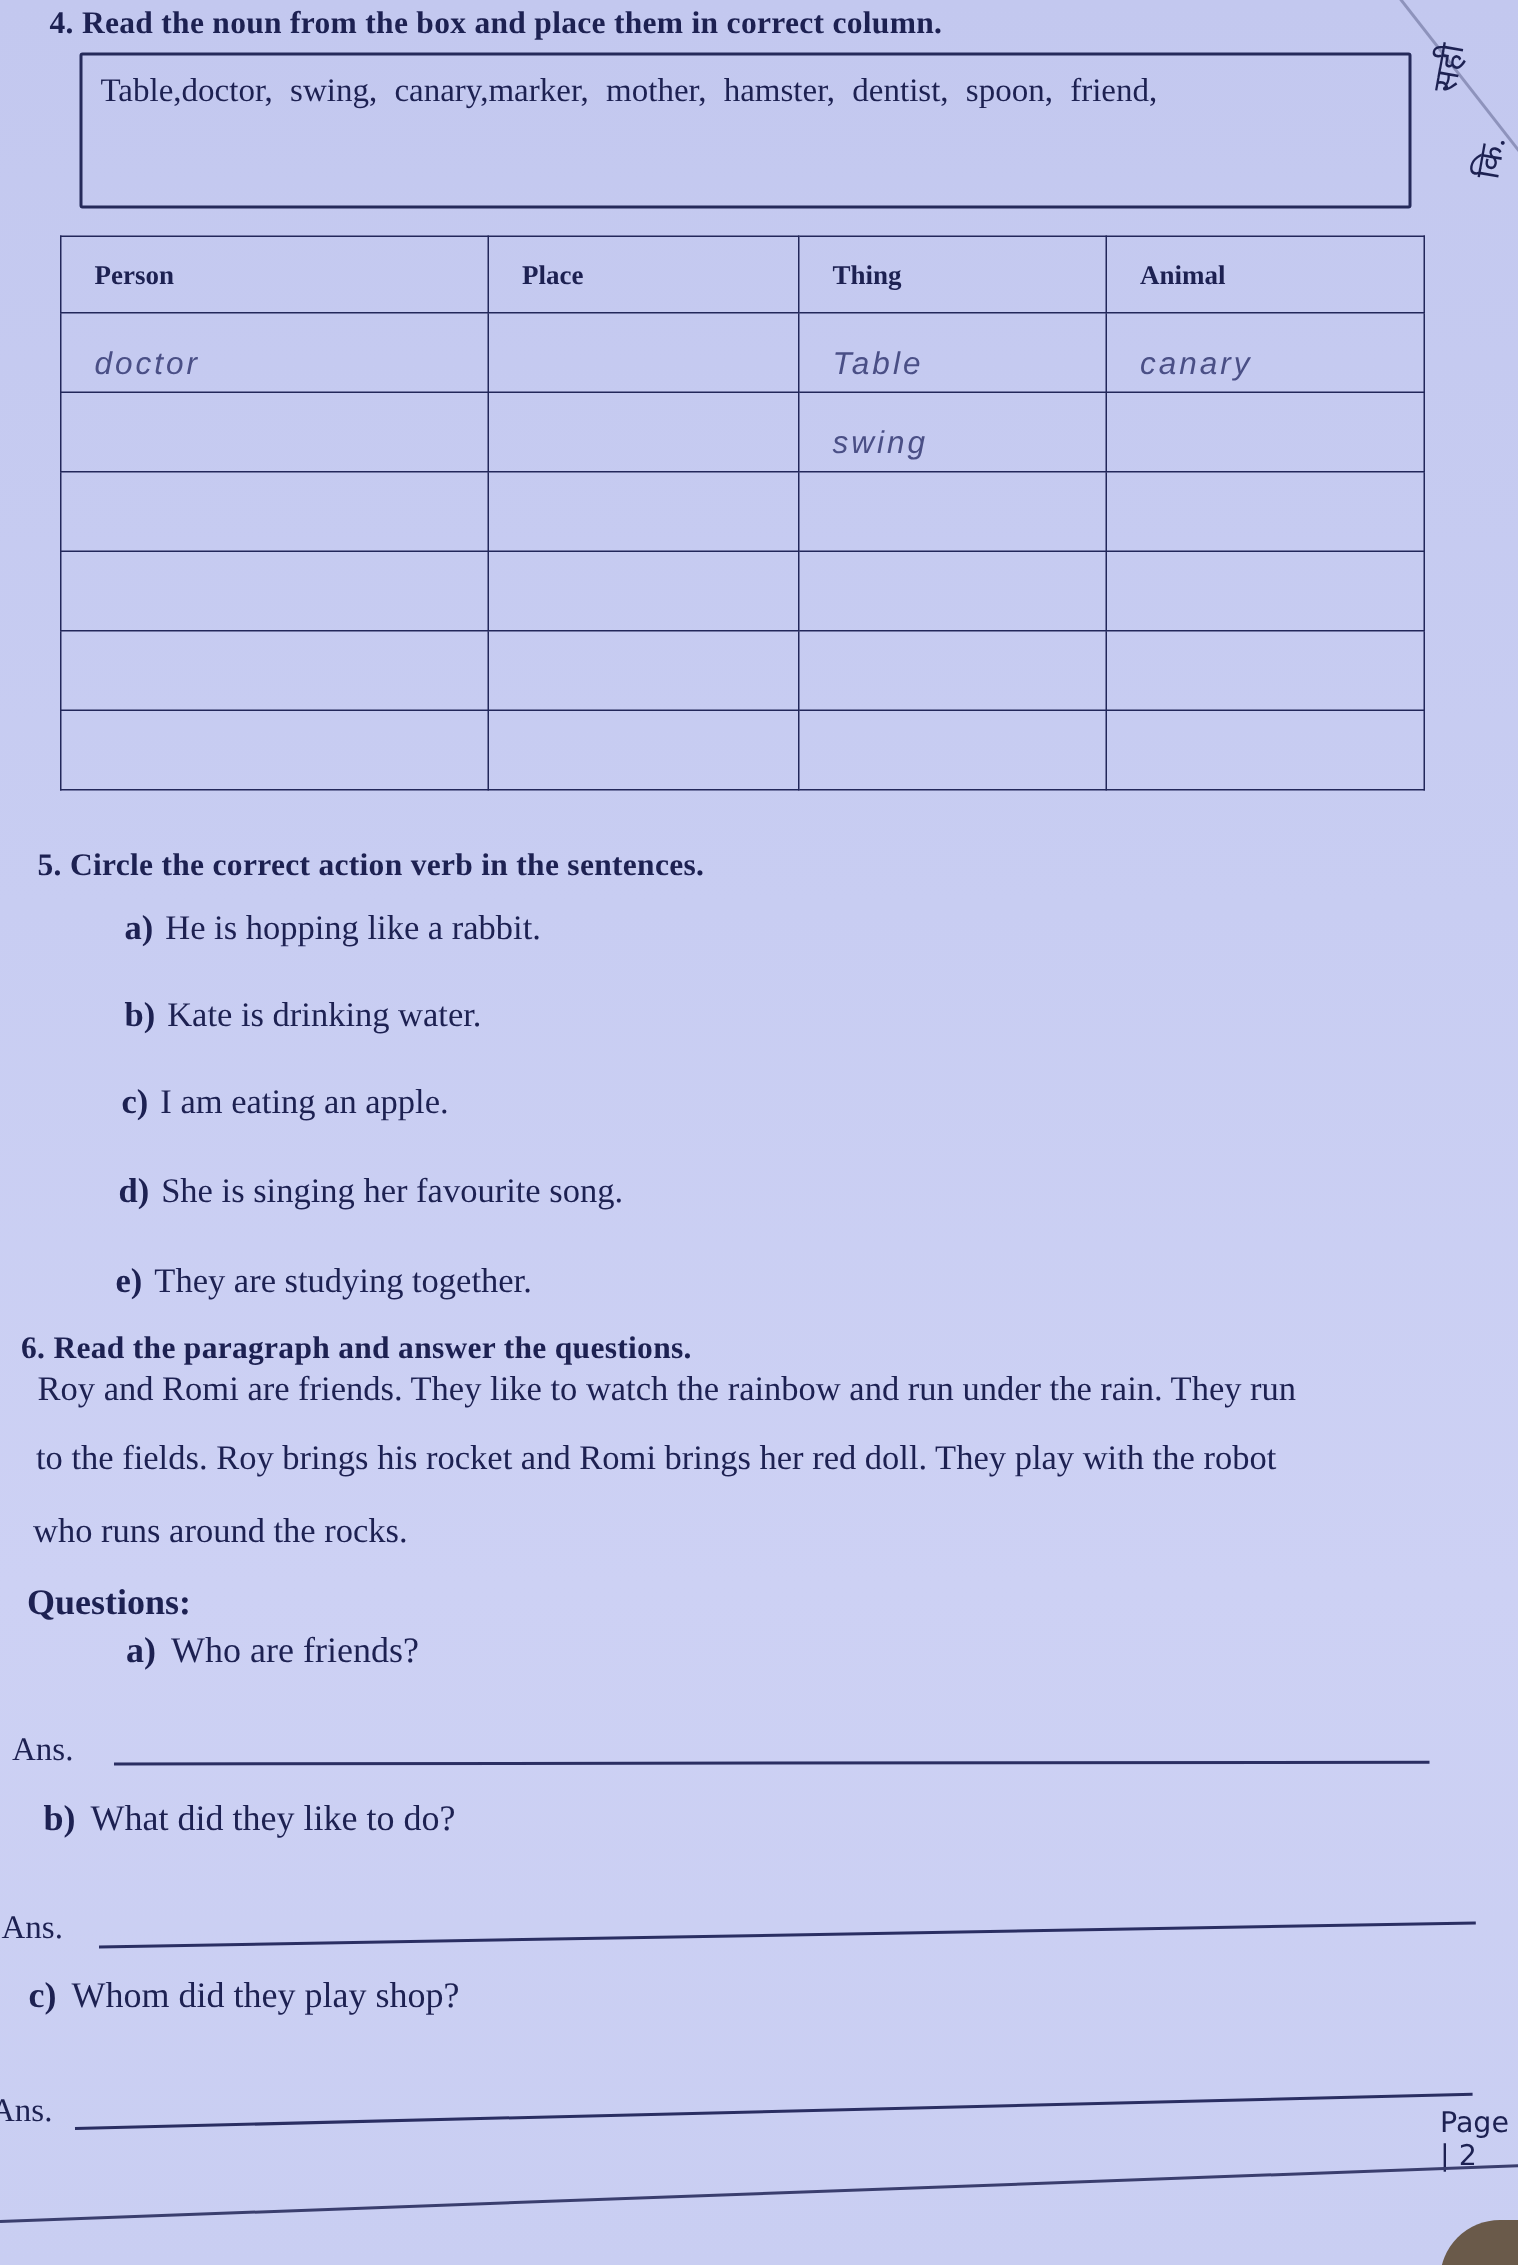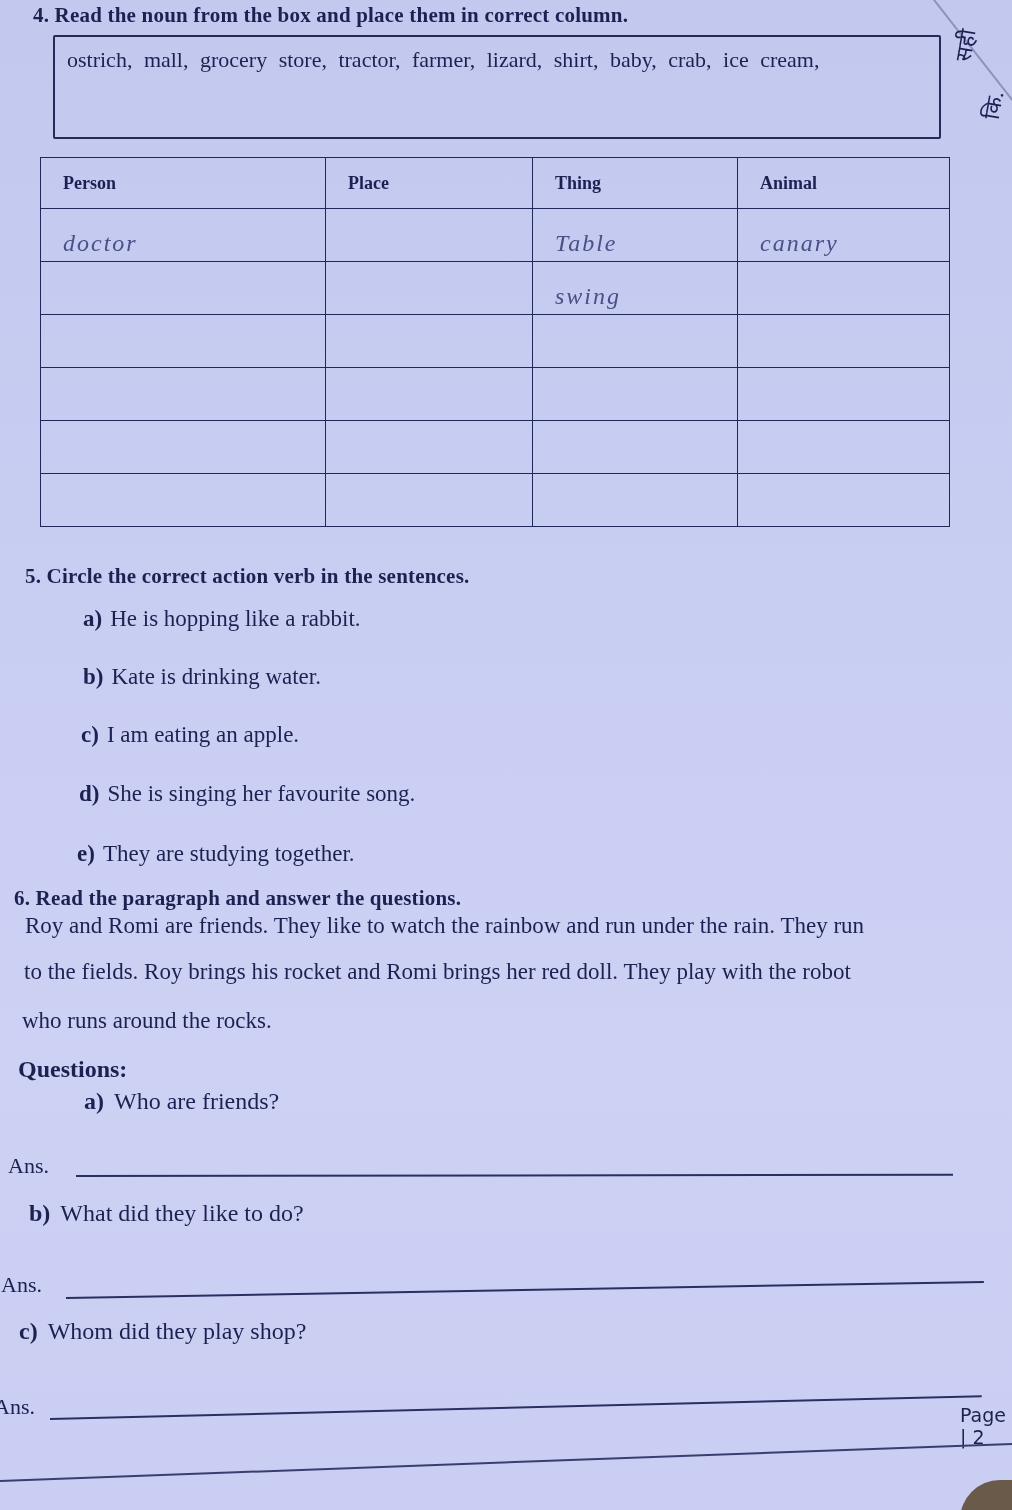--- a/index.html
+++ b/index.html
@@ -25,22 +25,22 @@
   table.nouns {
     position: absolute; left: 40px; top: 157px; width: 909px;
     border-collapse: collapse; table-layout: fixed;
   }
   table.nouns th, table.nouns td {
     border: 1.5px solid #22275a; height: 52px; padding: 0 22px;
     text-align: left; vertical-align: middle;
   }
   table.nouns th { font-size: 18px; font-weight: bold; height: 50px; }
   .hand {
-    font-family: Liberation Serif, serif; font-style: italic;
-    font-size: 24px; color: #4a4f86; letter-spacing: 2px;
+    font-family: Liberation Sans, sans-serif; font-style: italic;
+    font-size: 21px; color: #4a4f86; letter-spacing: 2px;
     position: relative; top: 8px;
   }
   .verb-item { font-size: 23px; }
   .verb-item b { margin-right: 8px; }
   .para { font-size: 23px; line-height: 46px; }
   .question { font-size: 24px; }
   .question b { margin-right: 10px; }
   .ans-label { font-size: 22px; }
   .ans-line { height: 2px; background: #2a2e62; transform-origin: left center; }
   .page-num { font-family: "DejaVu Sans", sans-serif; font-size: 19px; }
@@ -49,21 +49,21 @@
 </head>
 <body>
 
 <div class="abs q-title" style="left:33px; top:3px;">4. Read the noun from the box and place them in correct column.</div>
 
 <div class="abs fold-line"></div>
 <div class="abs hindi" style="left:948px; top:30px;">सही</div>
 <div class="abs hindi" style="left:978px; top:90px;">कि.</div>
 
 <div class="abs wordbox">
-  <div>ostrich, mall, grocery store, tractor,   farmer,  lizard, shirt, baby, crab,  ice cream,</div>
+  <div>Table,doctor,  swing,  canary,marker,  mother,  hamster,  dentist,  spoon,  friend,</div>
 </div>
 
 <table class="nouns">
   <colgroup>
     <col style="width:285px">
       <col style="width:207px">
       <col style="width:205px">
       <col style="width:212px">
   </colgroup>
   <thead>

